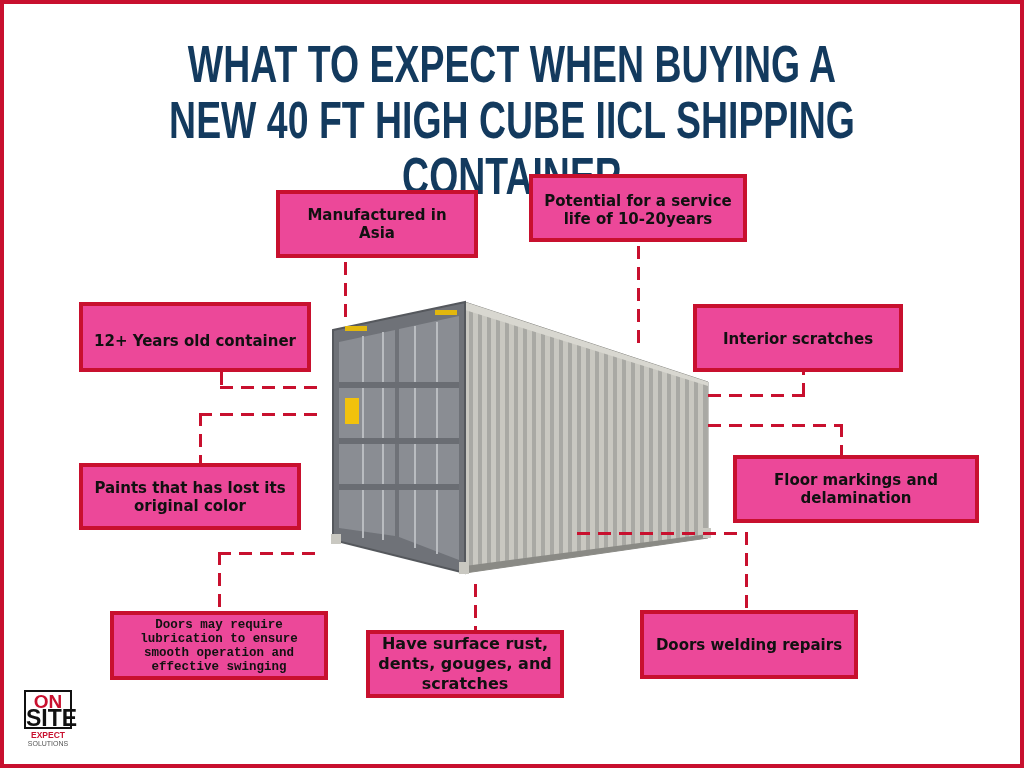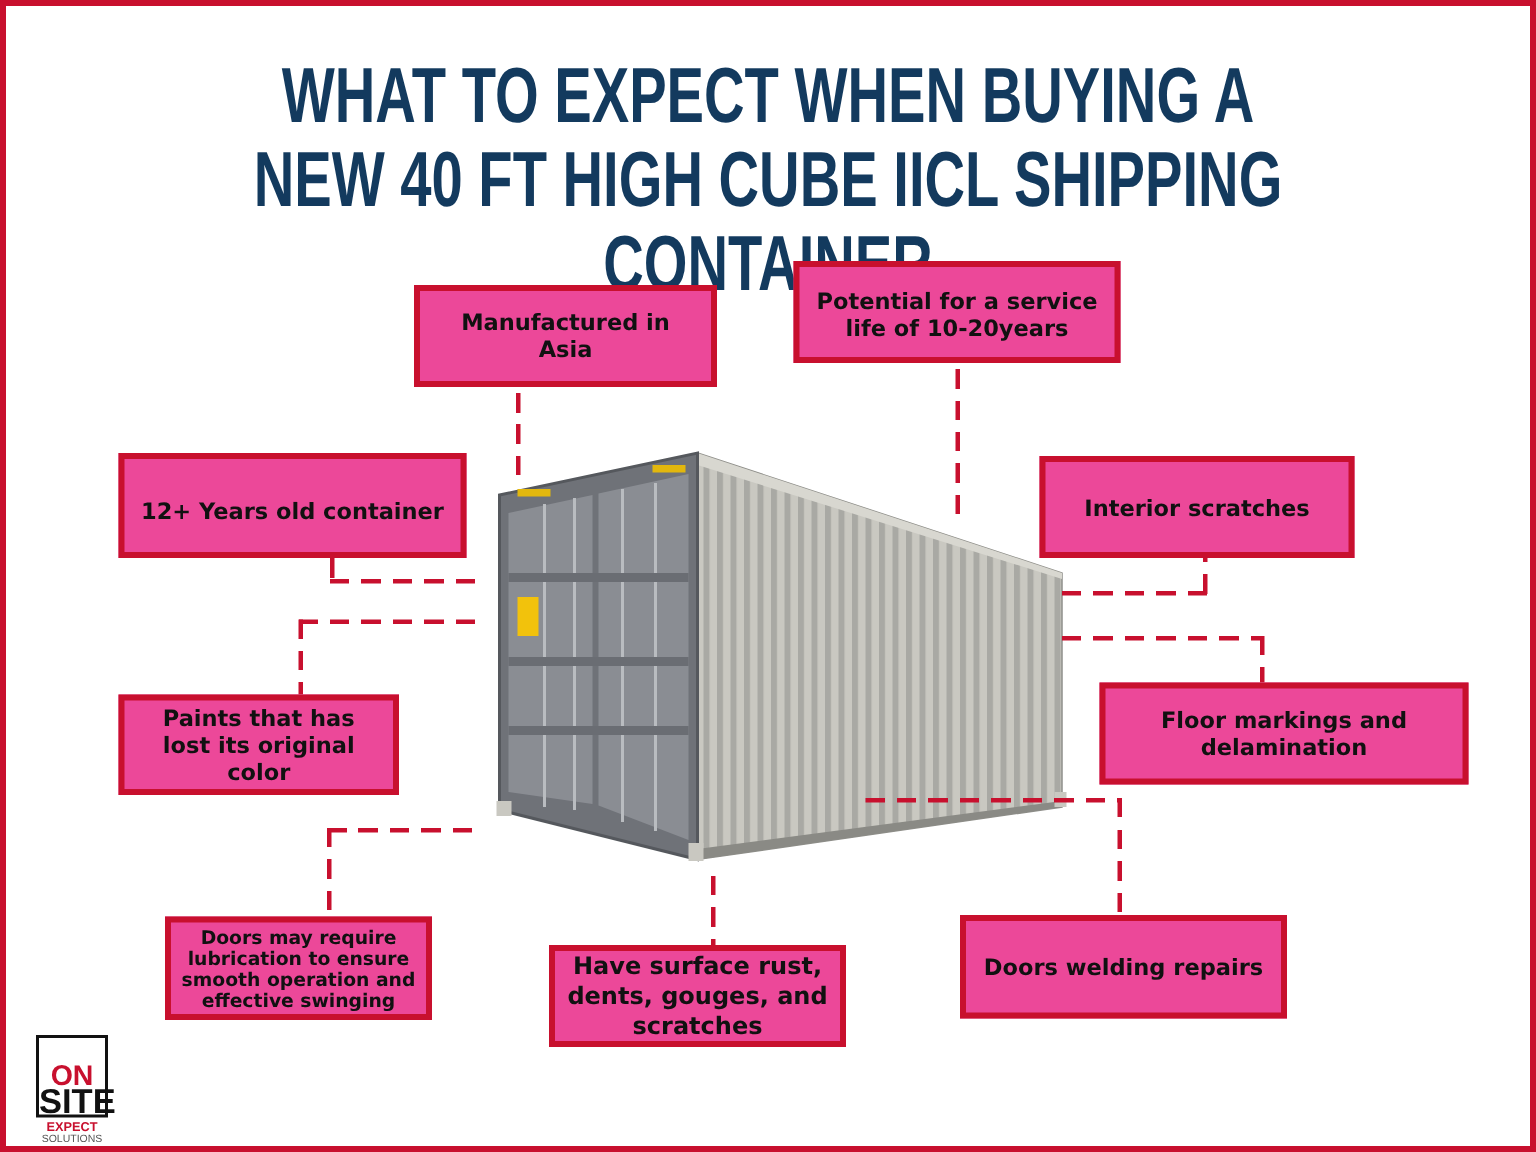--- a/index.html
+++ b/index.html
@@ -45,21 +45,21 @@
     }
     
     .container { position: absolute; left: 325px; top: 298px; width: 395px; height: 280px; }
     .logo {
       position: absolute; left: 24px; top: 690px; width: 48px;
       font-family: "Liberation Sans", sans-serif; text-align: center;
     }
     .logo .mark {
       border: 2px solid #111; padding: 1px 0 0 0; line-height: 16px;
     }
-    .logo .on { color: #c8102e; font-weight: bold; font-size: 19px; display:block; line-height: 17px; margin-top: 16px;}
+    .logo .on { color: #c8102e; font-weight: bold; font-size: 19px; display:block; line-height: 17px;}
     .logo .site { color: #111; font-weight: bold; font-size: 23px; display:block; line-height: 17px;}
     .logo .storage { color: #c8102e; font-weight: bold; font-size: 8.5px; display:block; line-height: 9px; margin-top:2px;}
     .logo .solutions { color: #555; font-size: 7px; display:block; line-height: 8px; }
   </style>
 </head>
 <body>
 
 <div class="frame"></div>
 
 <div class="title">
@@ -130,27 +130,27 @@
 </div>
 <div class="box" style="left:529px; top:174px; width:218px; height:68px; align-items:flex-start; padding-top:14px;">
   <span>Potential for a service life of 10-20years</span>
 </div>
 <div class="box" style="left:79px; top:302px; width:232px; height:70px; align-items:flex-start; padding-top:26px;">
   <span>12+ Years old container</span>
 </div>
 <div class="box" style="left:693px; top:288px; width:210px; height:68px; align-items:flex-start; padding-top:22px;margin-top:16px;">
   <span>Interior scratches</span>
 </div>
-<div class="box" style="left:79px; top:463px; width:187px; height:67px;">
+<div class="box" style="left:79px; top:463px; width:222px; height:67px;">
   <span>Paints that has lost its original color</span>
 </div>
 <div class="box" style="left:733px; top:455px; width:246px; height:68px; align-items:flex-start; padding-top:12px;">
   <span>Floor markings and delamination</span>
 </div>
-<div class="box small" style="left:110px; top:611px; width:178px; height:69px;">
+<div class="box small" style="left:110px; top:611px; width:218px; height:69px;font-family:Liberation Mono, monospace;">
   <span>Doors may require lubrication to ensure smooth operation and effective swinging</span>
 </div>
 <div class="box med" style="left:366px; top:630px; width:198px; height:68px;">
   <span>Have surface rust, dents, gouges, and scratches</span>
 </div>
 <div class="box" style="left:640px; top:610px; width:218px; height:69px;">
   <span>Doors welding repairs</span>
 </div>
 
 <div class="logo">

